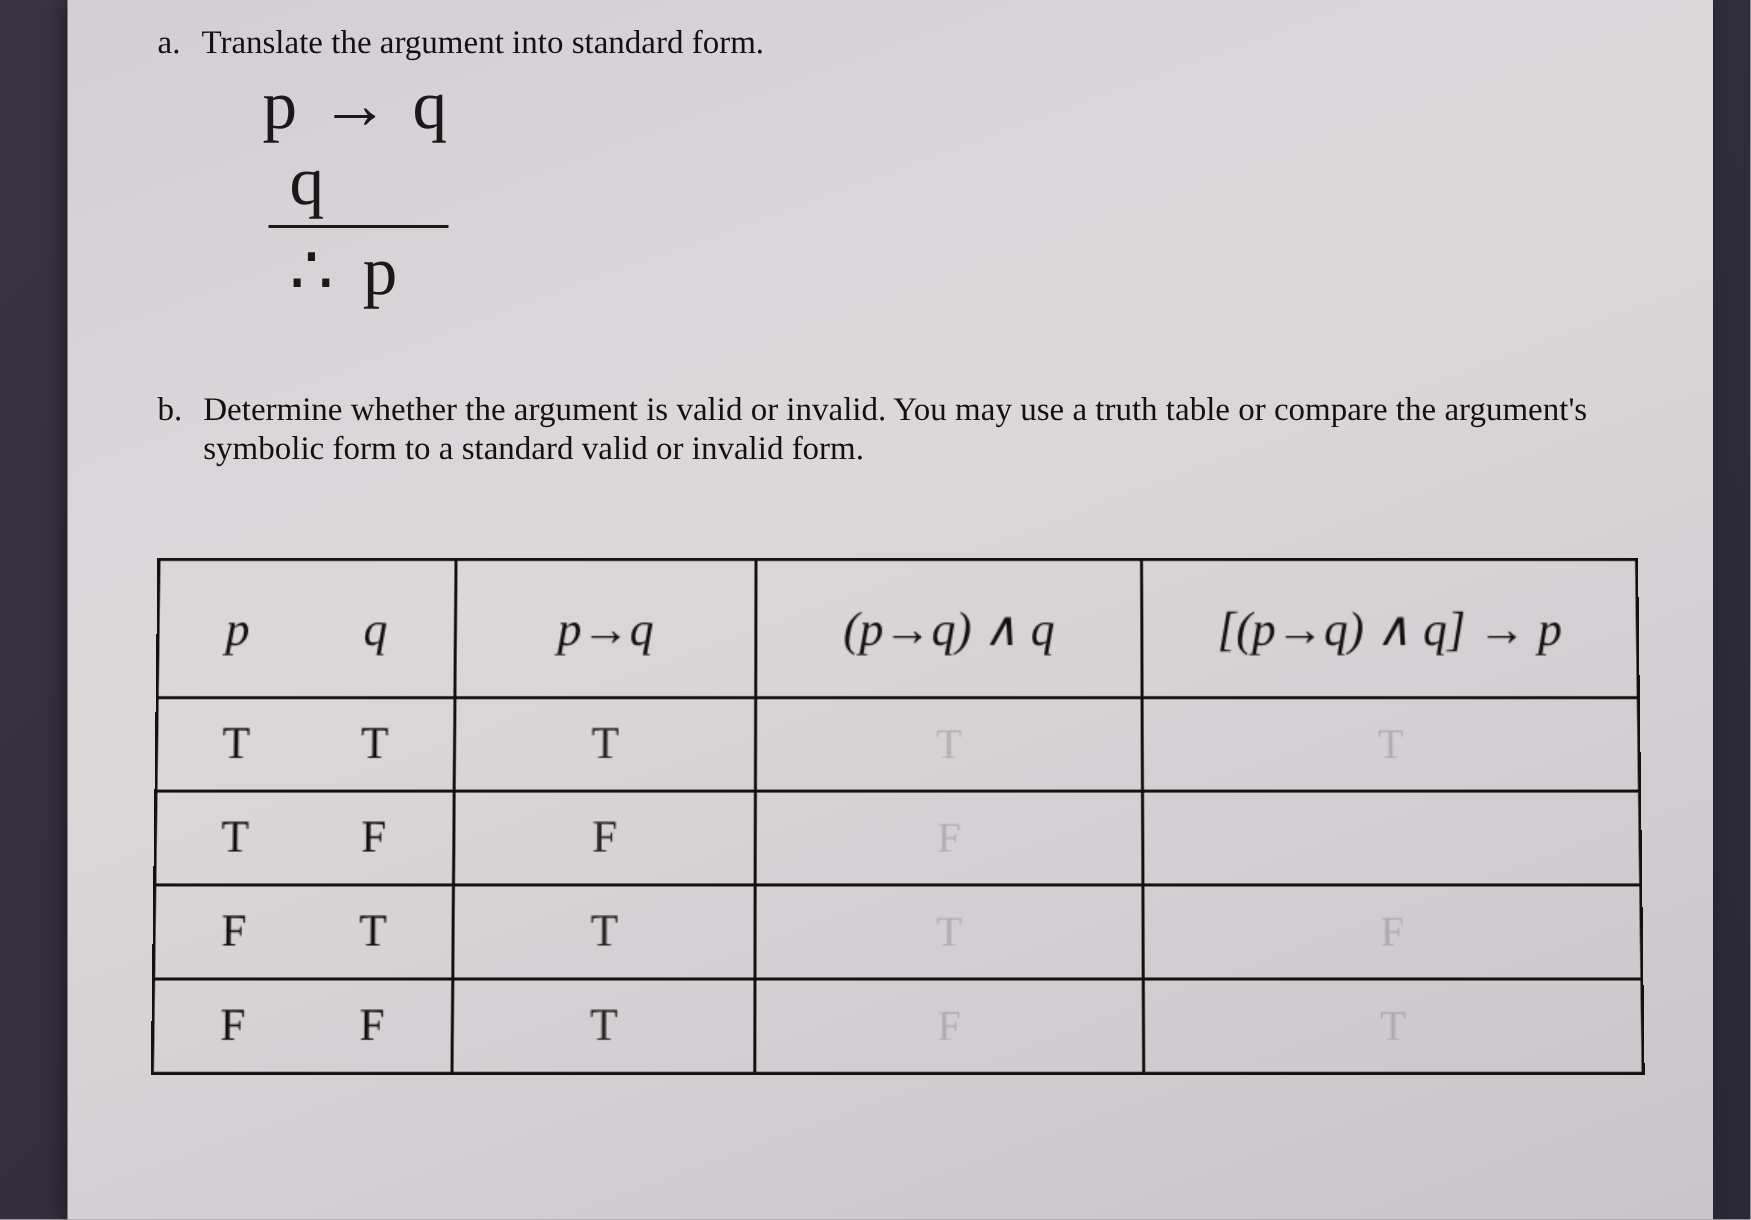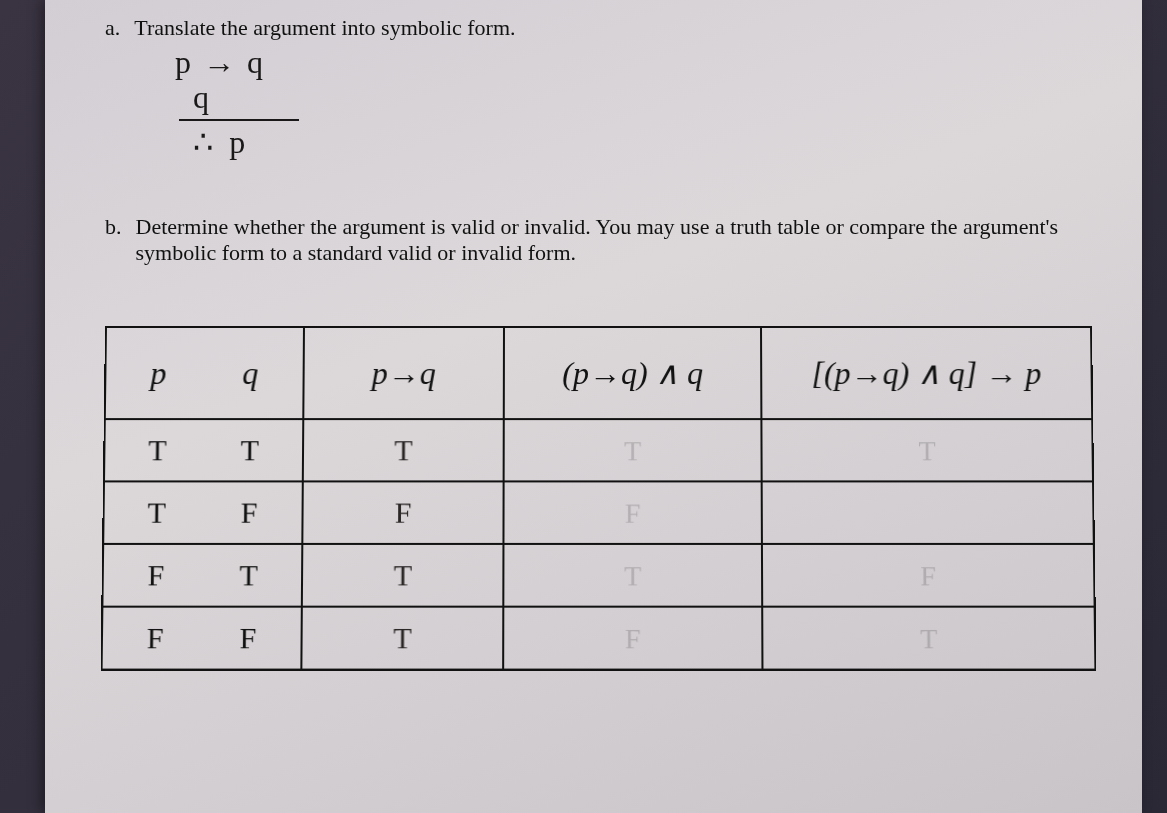--- a/index.html
+++ b/index.html
@@ -33,21 +33,21 @@
     font-size: 22px;
     color: #111;
   }
   .qtext {
     font-size: 22px;
     color: #111;
   }
   .handwriting {
     font-family: "Comic Sans MS", cursive;
     color: #1a1818;
-    font-size: 32px;
+    font-size: 46px;
     line-height: 1.1;
     margin-left: 70px;
     margin-top: 4px;
     margin-bottom: 6px;
   }
   .hw-line1 { letter-spacing: 2px; }
   .hw-line2 { margin-left: 18px; }
   .hw-rule {
     border-top: 2px solid #1a1818;
     width: 120px;
@@ -107,21 +107,21 @@
   }
   .row-short td { height: 48px; padding: 6px; }
 </style>
 </head>
 <body>
 
 <div class="paper">
 
   <div class="question-line">
     <span class="qlabel">a.</span>
-    <span class="qtext">Translate the argument into symbolic form.</span>
+    <span class="qtext">Translate the argument into standard form.</span>
   </div>
 
   <div class="handwriting">
     <div class="hw-line1">p → q</div>
     <div class="hw-line2">q</div>
     <div class="hw-rule"></div>
     <div class="hw-line3">∴  p</div>
   </div>
 
   <div class="question-line part-b">

